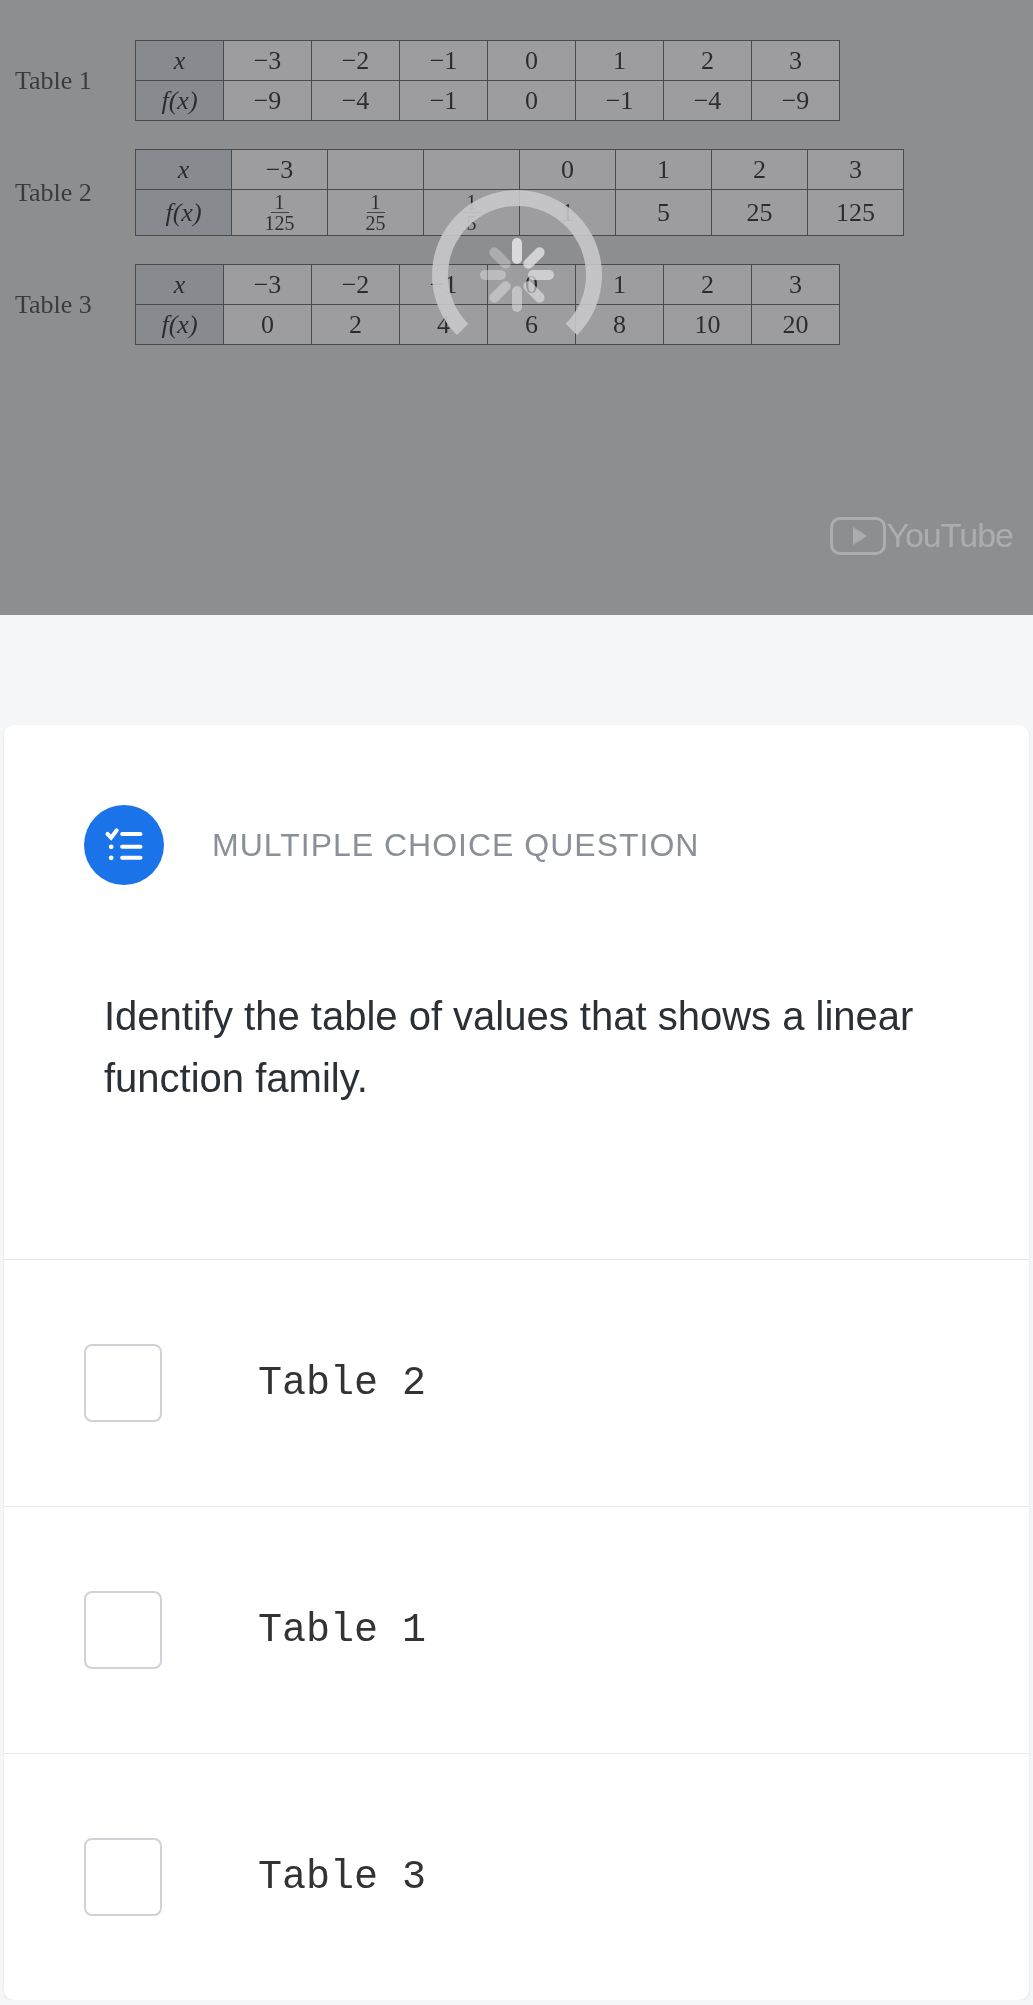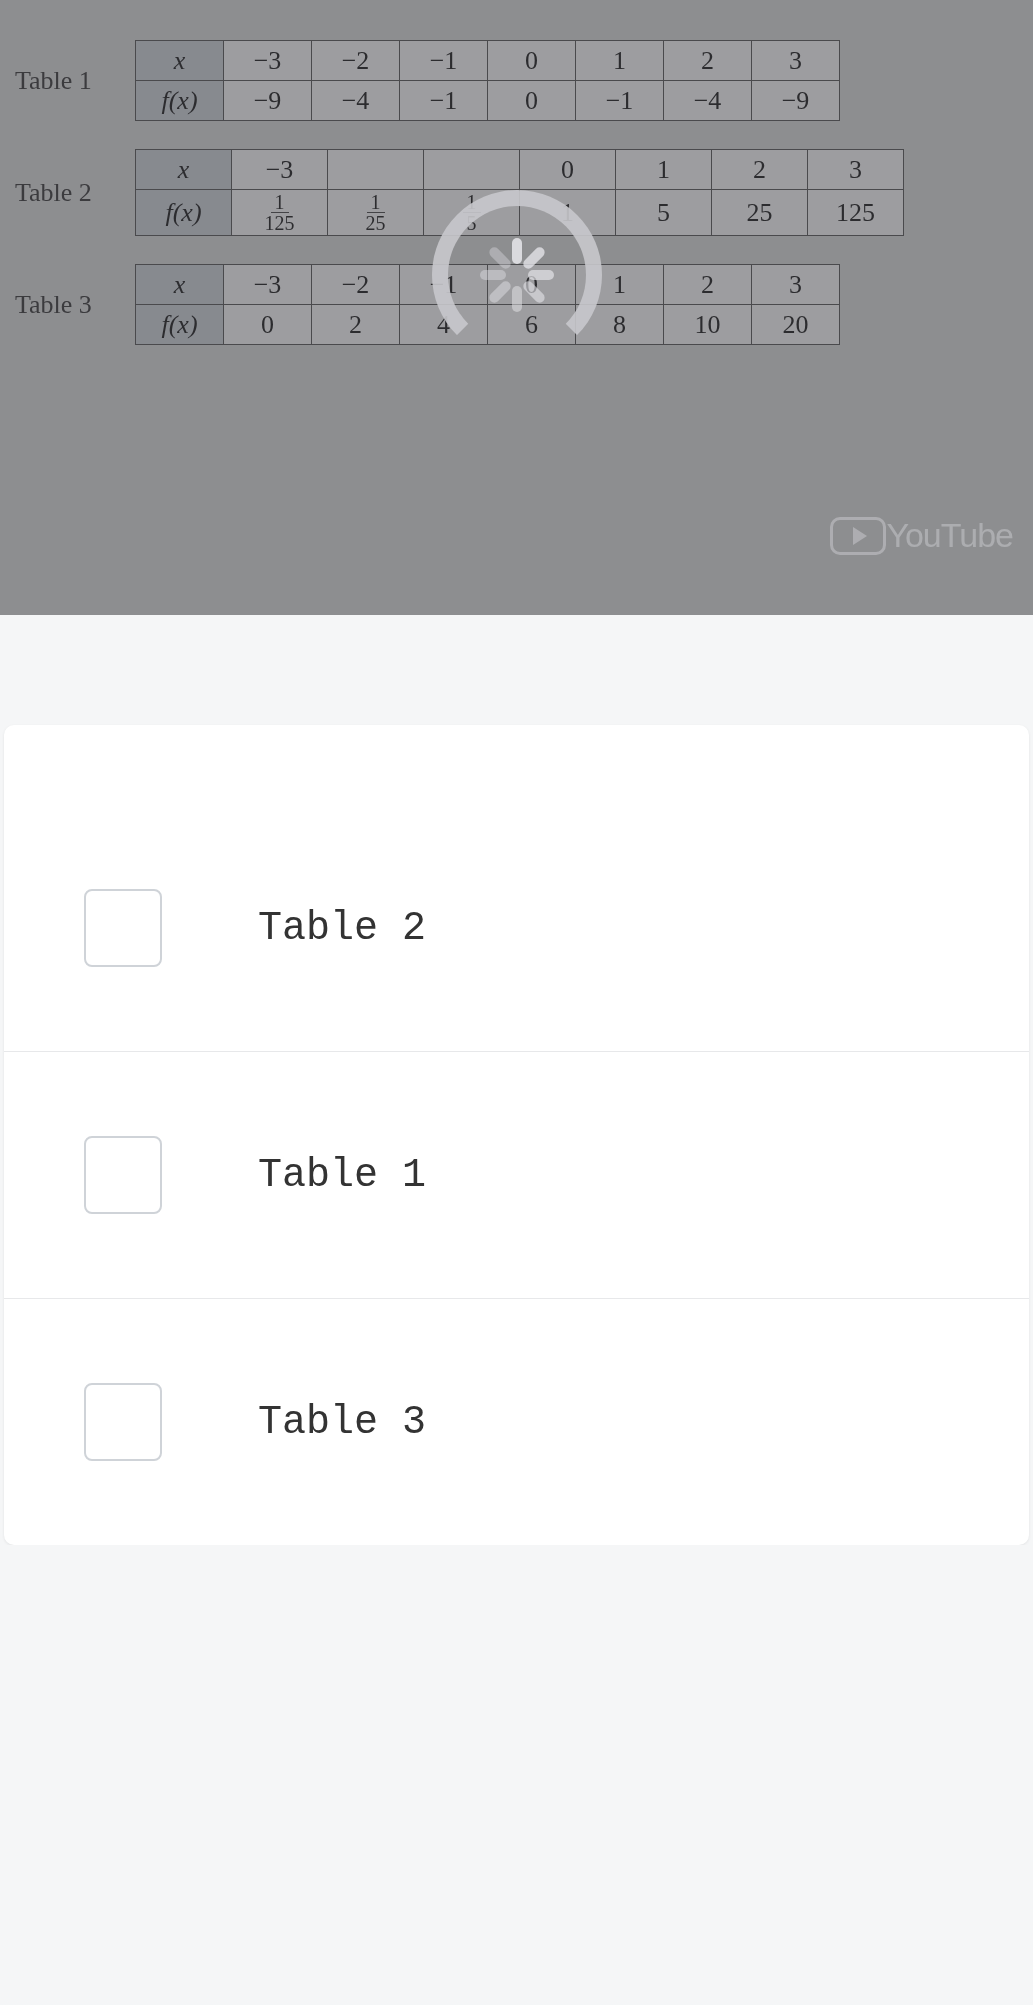--- a/index.html
+++ b/index.html
@@ -301,21 +301,35 @@
 
   <div class="yt-logo">
     <div class="yt-icon">
         <div class="yt-tri"></div>
       </div>
     <div class="yt-text">YouTube</div>
   </div>
 </div>
 
 <div class="question-card">
-
+  <div class="q-head">
+    <div class="q-icon">
+      <svg viewBox="0 0 24 24" fill="none" stroke="#fff" stroke-width="2.2" stroke-linecap="round">
+        <polyline points="3,6 5,8 8,4"></polyline>
+        <line x1="11" y1="6" x2="21" y2="6"></line>
+        <circle cx="5" cy="13" r="1.3" fill="#fff" stroke="none"></circle>
+        <line x1="11" y1="13" x2="21" y2="13"></line>
+        <circle cx="5" cy="19" r="1.3" fill="#fff" stroke="none"></circle>
+        <line x1="11" y1="19" x2="21" y2="19"></line>
+      </svg>
+    </div>
+    <div class="q-type">MULTIPLE CHOICE QUESTION</div>
+  </div>
+
+  <div class="q-prompt">Identify the table of values that shows a linear function family.</div>
 
   <div class="option-row">
     <div class="checkbox"></div>
     <div class="option-text">Table 2</div>
   </div>
   <div class="option-row">
     <div class="checkbox"></div>
     <div class="option-text">Table 1</div>
   </div>
   <div class="option-row">

